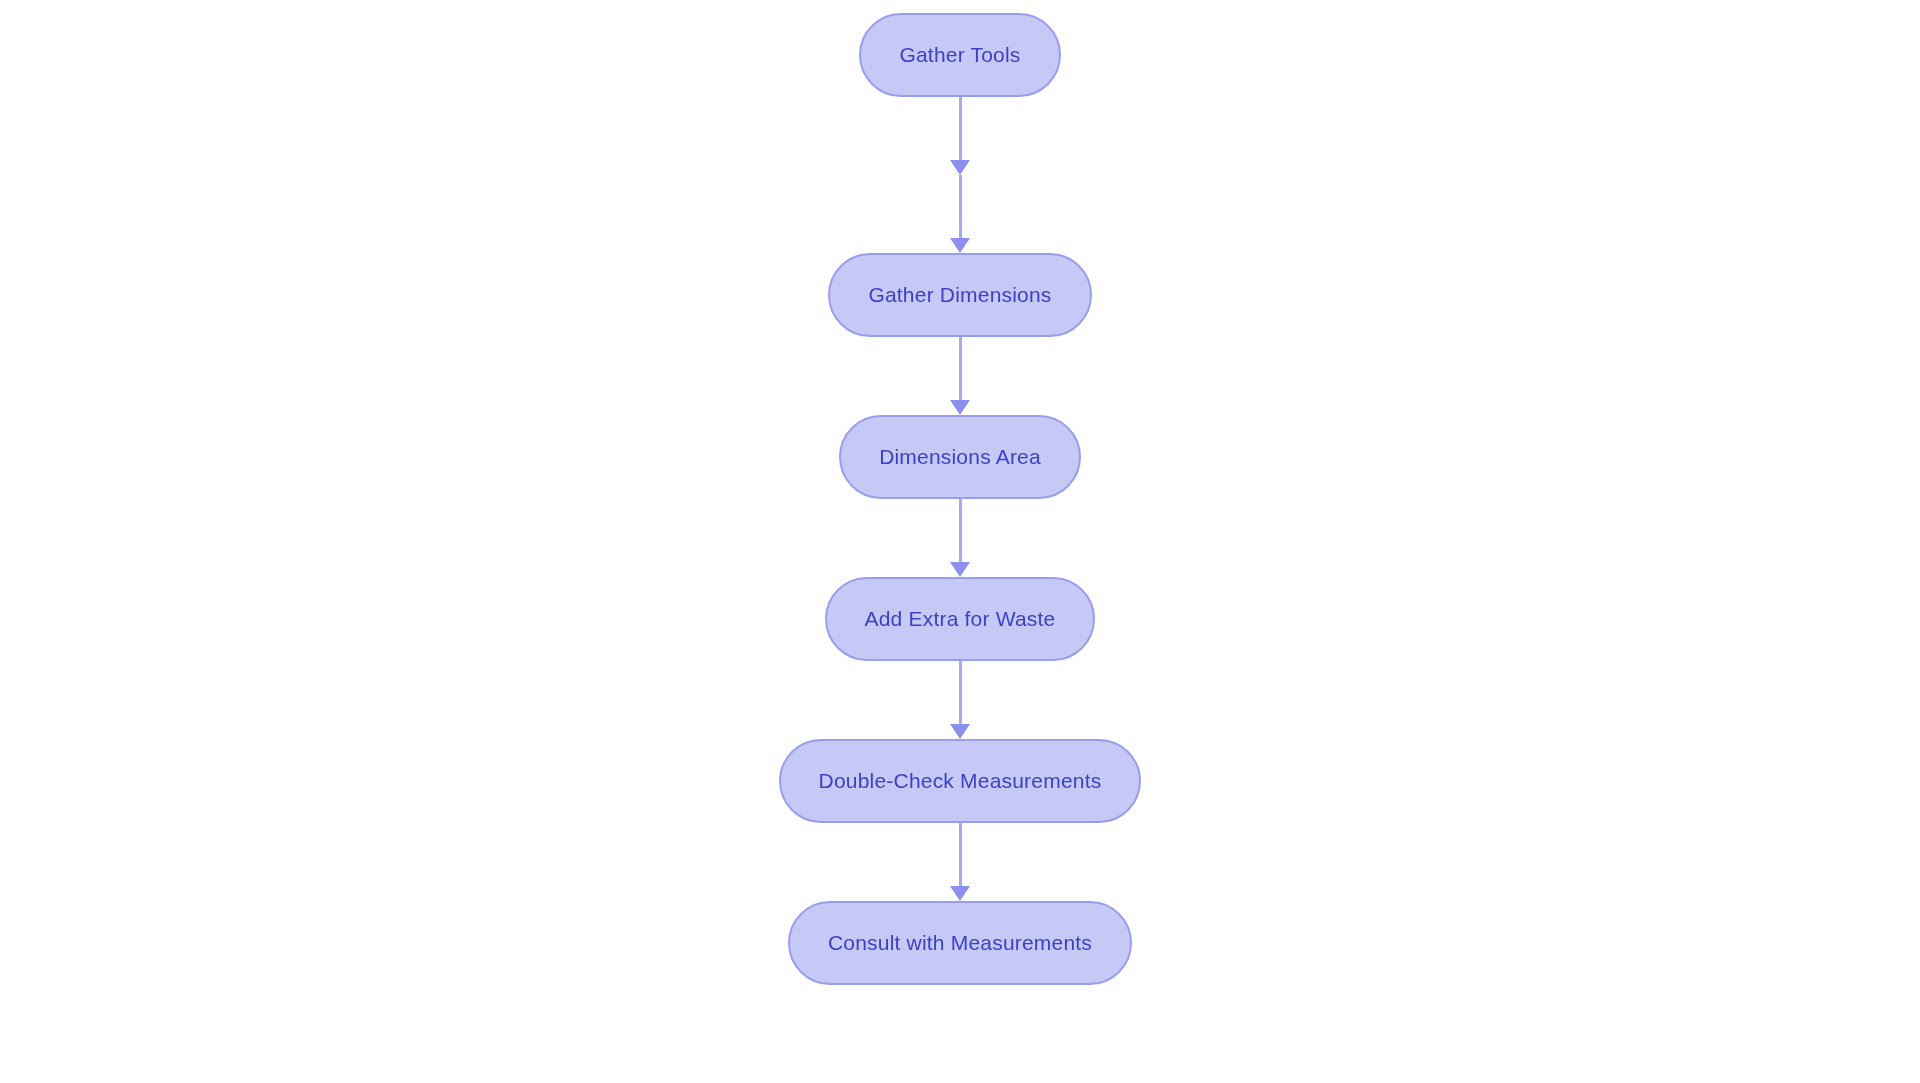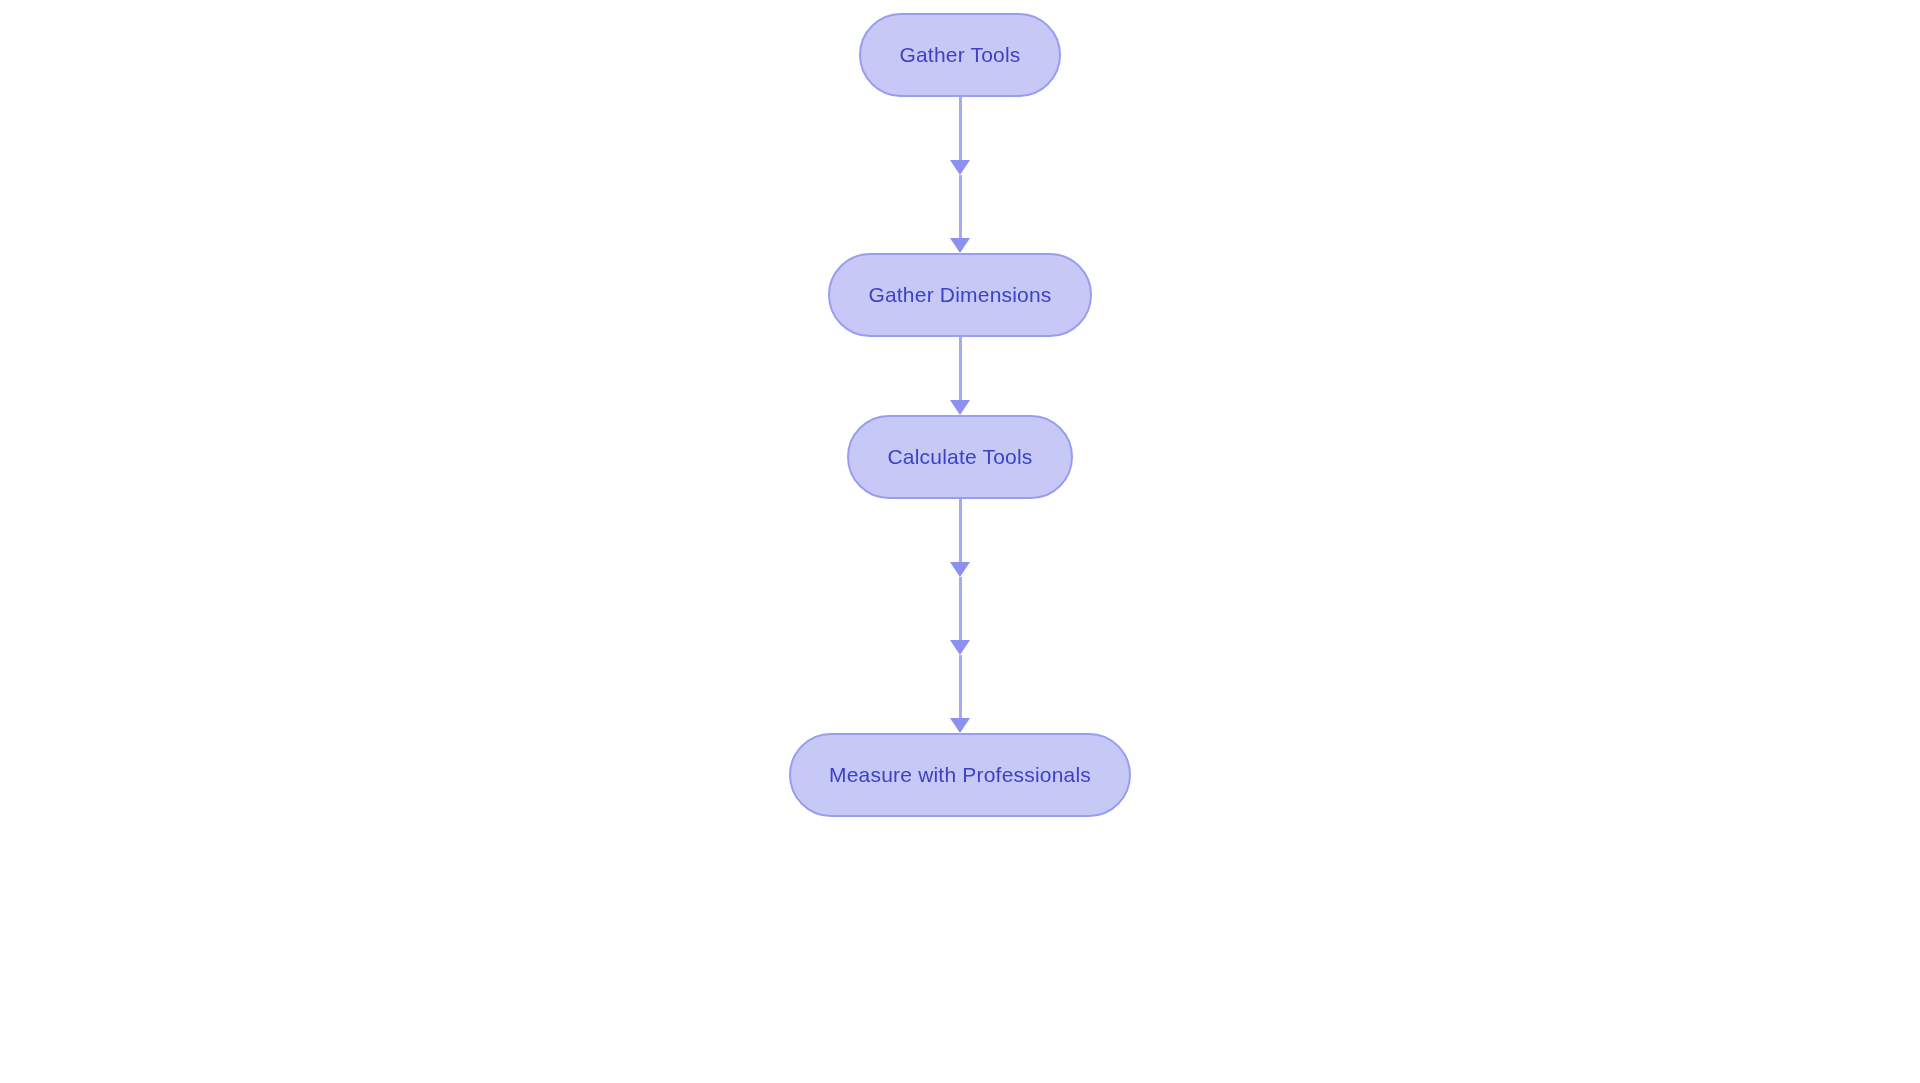--- a/index.html
+++ b/index.html
@@ -77,28 +77,30 @@
       </div>
       <div class="connector">
         <div class="line"></div>
         <div class="arrowhead"></div>
       </div>
       <div class="flow-node">Gather Dimensions</div>
       <div class="connector">
         <div class="line"></div>
         <div class="arrowhead"></div>
       </div>
-      <div class="flow-node">Calculate Tools</div>
+      <div class="flow-node">Dimensions Area</div>
       <div class="connector">
         <div class="line"></div>
         <div class="arrowhead"></div>
       </div>
+      <div class="flow-node">Add Extra for Waste</div>
       <div class="connector">
         <div class="line"></div>
         <div class="arrowhead"></div>
       </div>
+      <div class="flow-node">Double-Check Measurements</div>
       <div class="connector">
         <div class="line"></div>
         <div class="arrowhead"></div>
       </div>
-      <div class="flow-node">Measure with Professionals</div>
+      <div class="flow-node">Consult with Measurements</div>
     </div>
 </div>
 
 </body></html>

